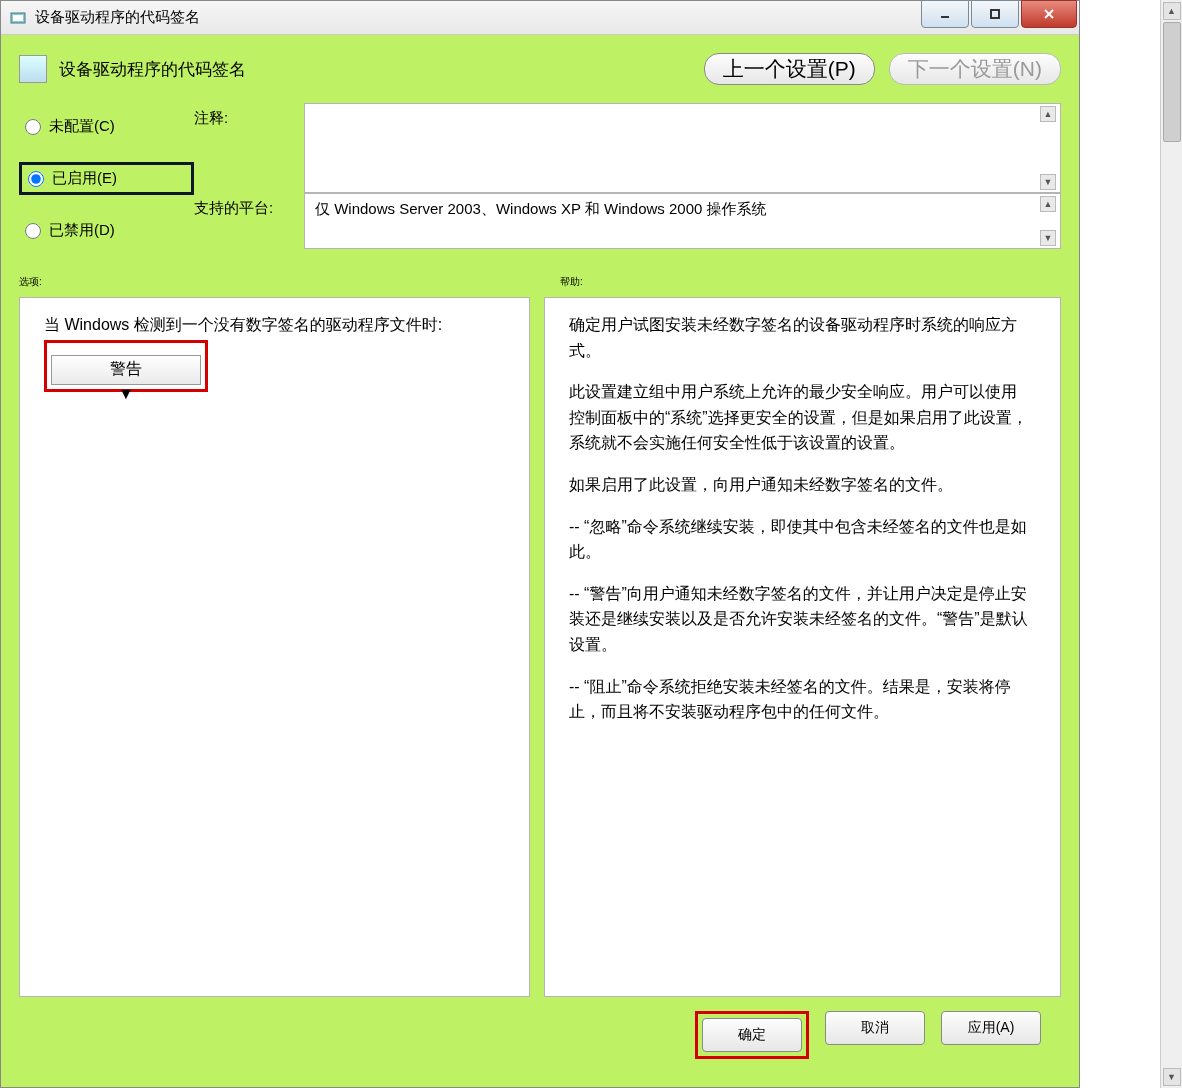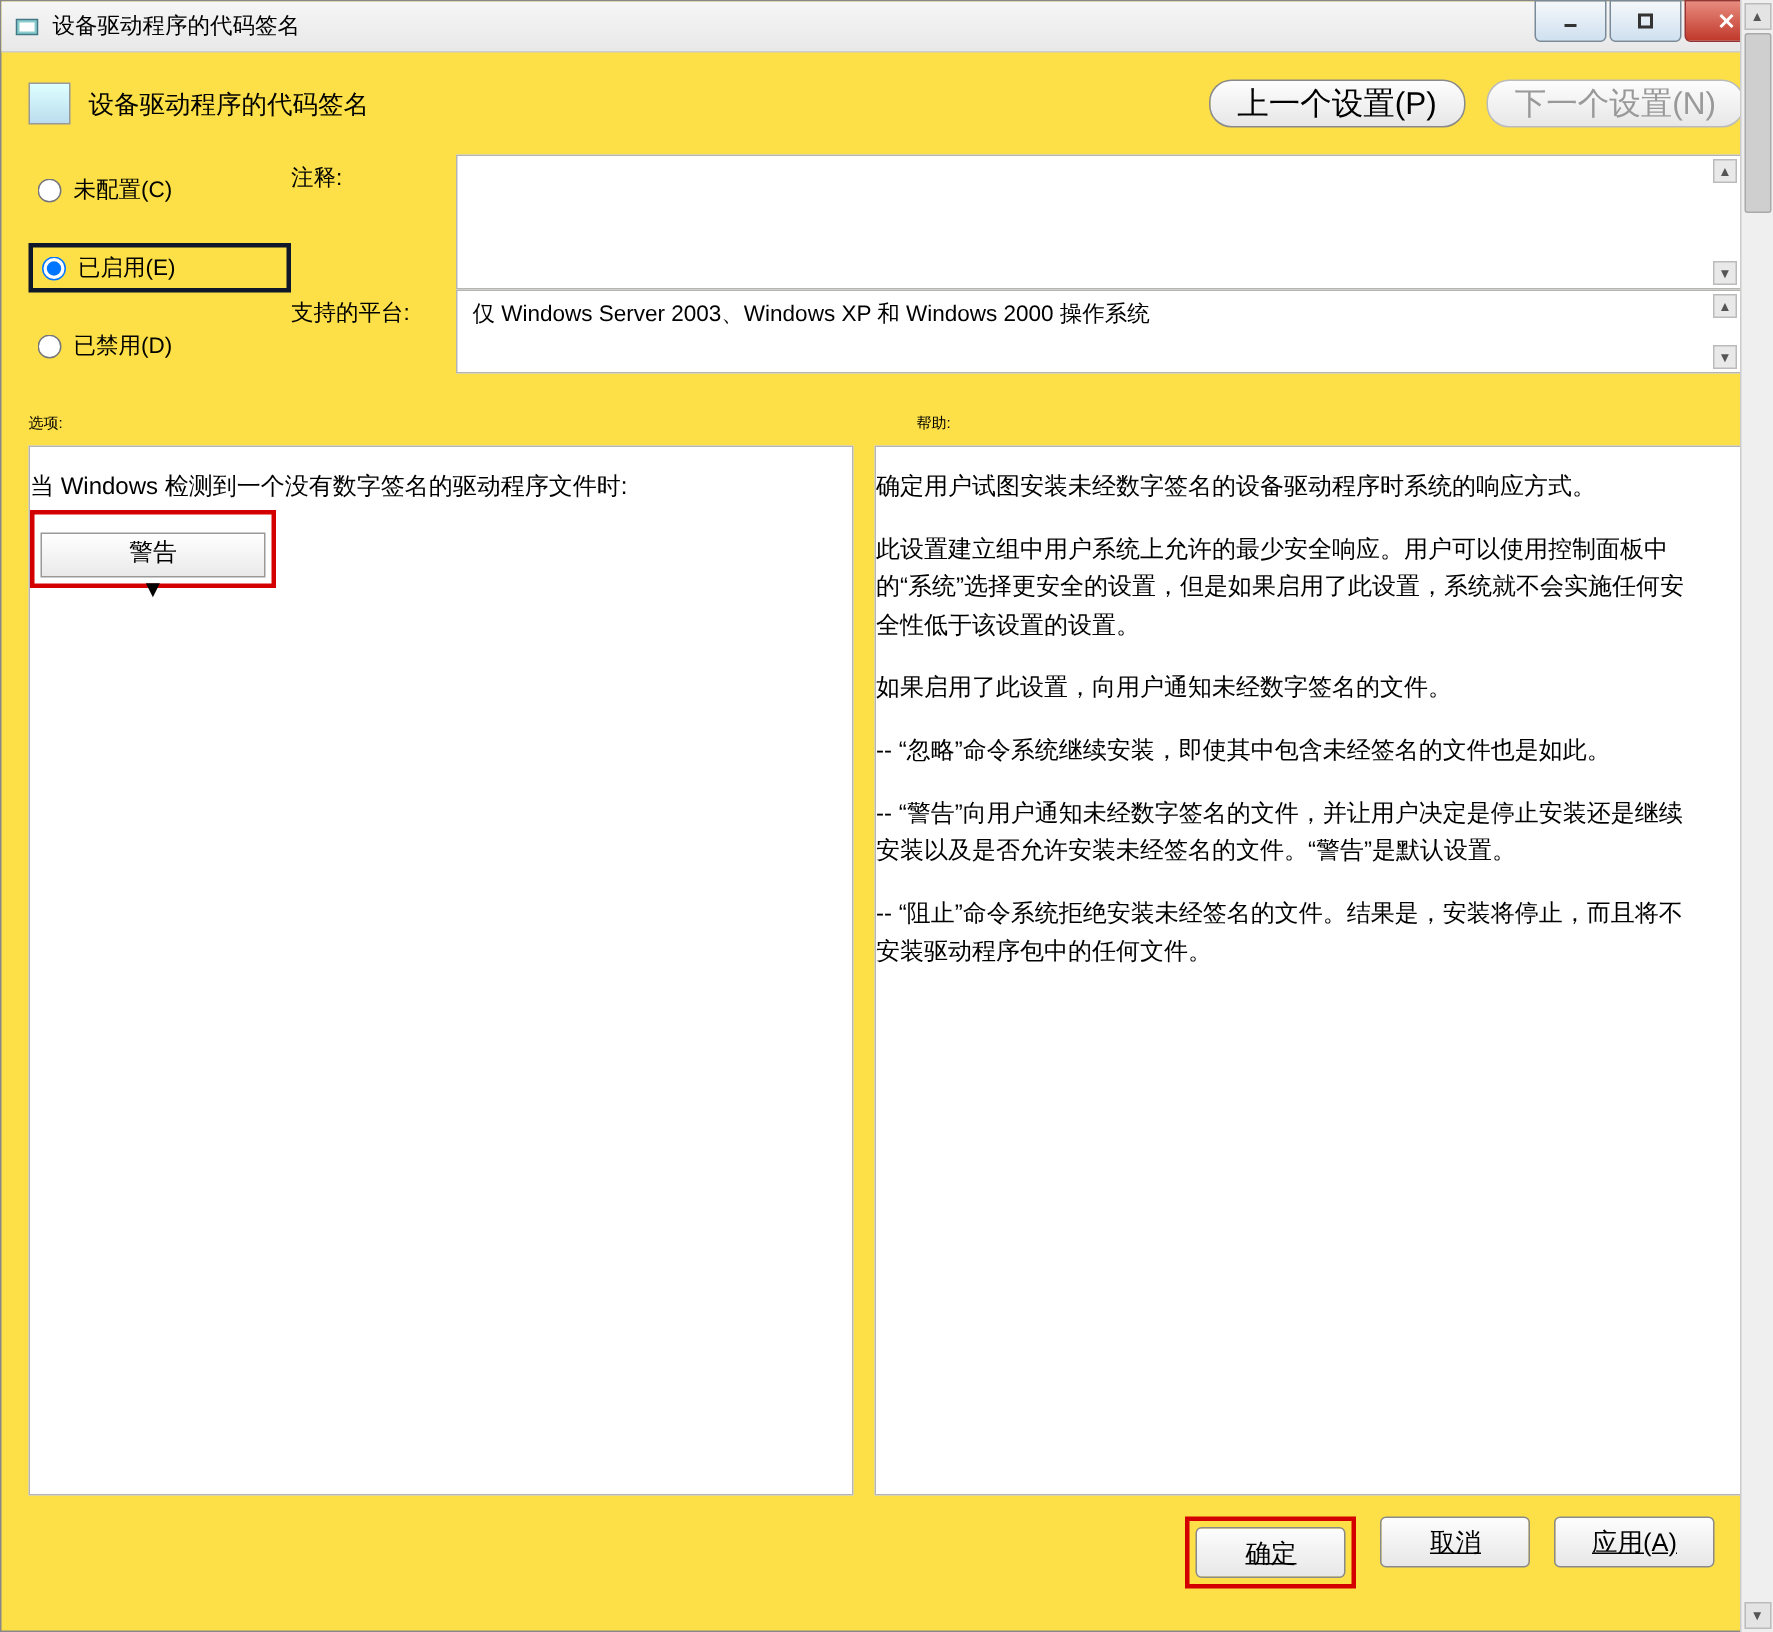--- a/index.html
+++ b/index.html
@@ -7,23 +7,23 @@
       margin: 0;
       padding: 0;
     }
     body {
       font-family: "Microsoft YaHei", "Segoe UI", Tahoma, sans-serif;
       font-size: 15px;
       background: #fff;
       color: #000;
     }
     .window {
-      width: 1182px;
+      width: 1080px;
       height: 1088px;
-      background: #fde047;
+      background: #bef264;
       border: 1px solid #888;
       display: flex;
       flex-direction: column;
     }
     .titlebar {
       height: 34px;
       display: flex;
       align-items: center;
       background: linear-gradient(#f6f6f6, #e8e8e8);
       border-bottom: 1px solid #ccc;
@@ -180,21 +180,21 @@
     .lower {
       flex:1;
       display:flex;
       gap: 14px;
       min-height: 0;
     }
     .pane {
       border:1px solid #b5b5b5;
       background:#fff;
       flex:1;
-      padding: 14px 0;
+      padding: 14px 24px;
       overflow:hidden;
       position:relative;
       font-size: 16px;
       line-height: 1.6;
     }
     .pane p { margin-bottom: 16px; }
     .dropdown {
       border: 1px solid #999;
       background: linear-gradient(#fff,#eaeaea);
       height: 30px;
@@ -241,24 +241,23 @@
       justify-content:flex-end;
       gap: 16px;
       padding: 14px 20px 18px 0;
     }
     .dlg-btn {
       height: 34px;
       padding: 0 24px;
       border: 1px solid #8a8a8a;
       border-radius: 4px;
       background: linear-gradient(#fdfdfd, #e7e7e7);
-      font-size: 17px;
+      font-size: 14px;
       display:flex;align-items:center;justify-content:center;
       min-width: 100px;
-      text-decoration: underline;
     }
     .ok-wrap {
       border:3px solid #d40000;
       padding: 4px;
     }
   </style>
 </head>
 <body>
 
 <div class="window">

